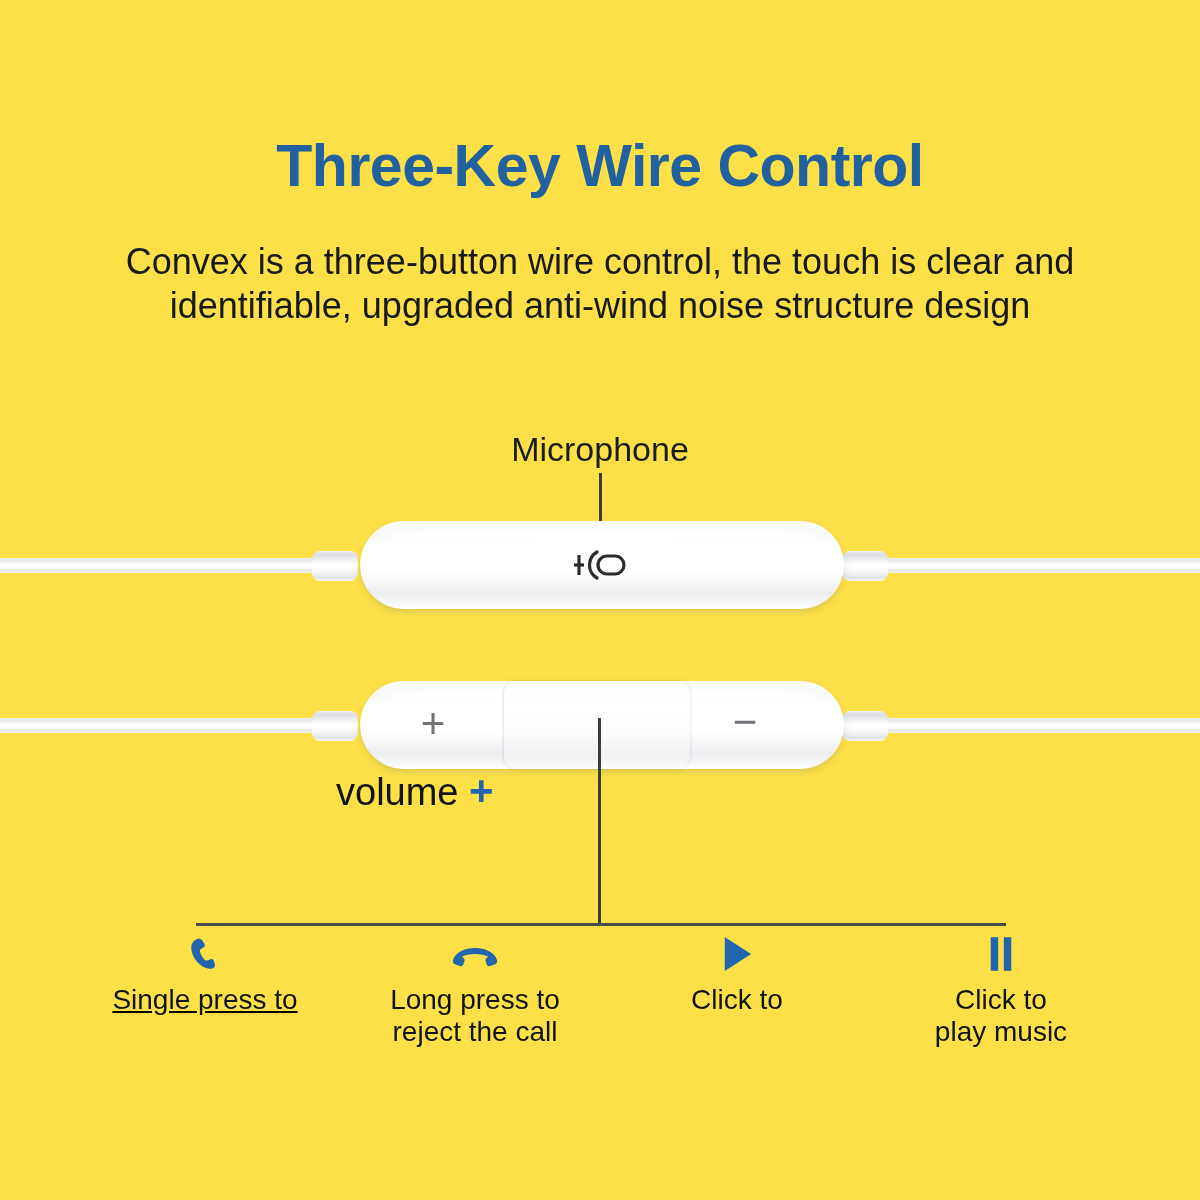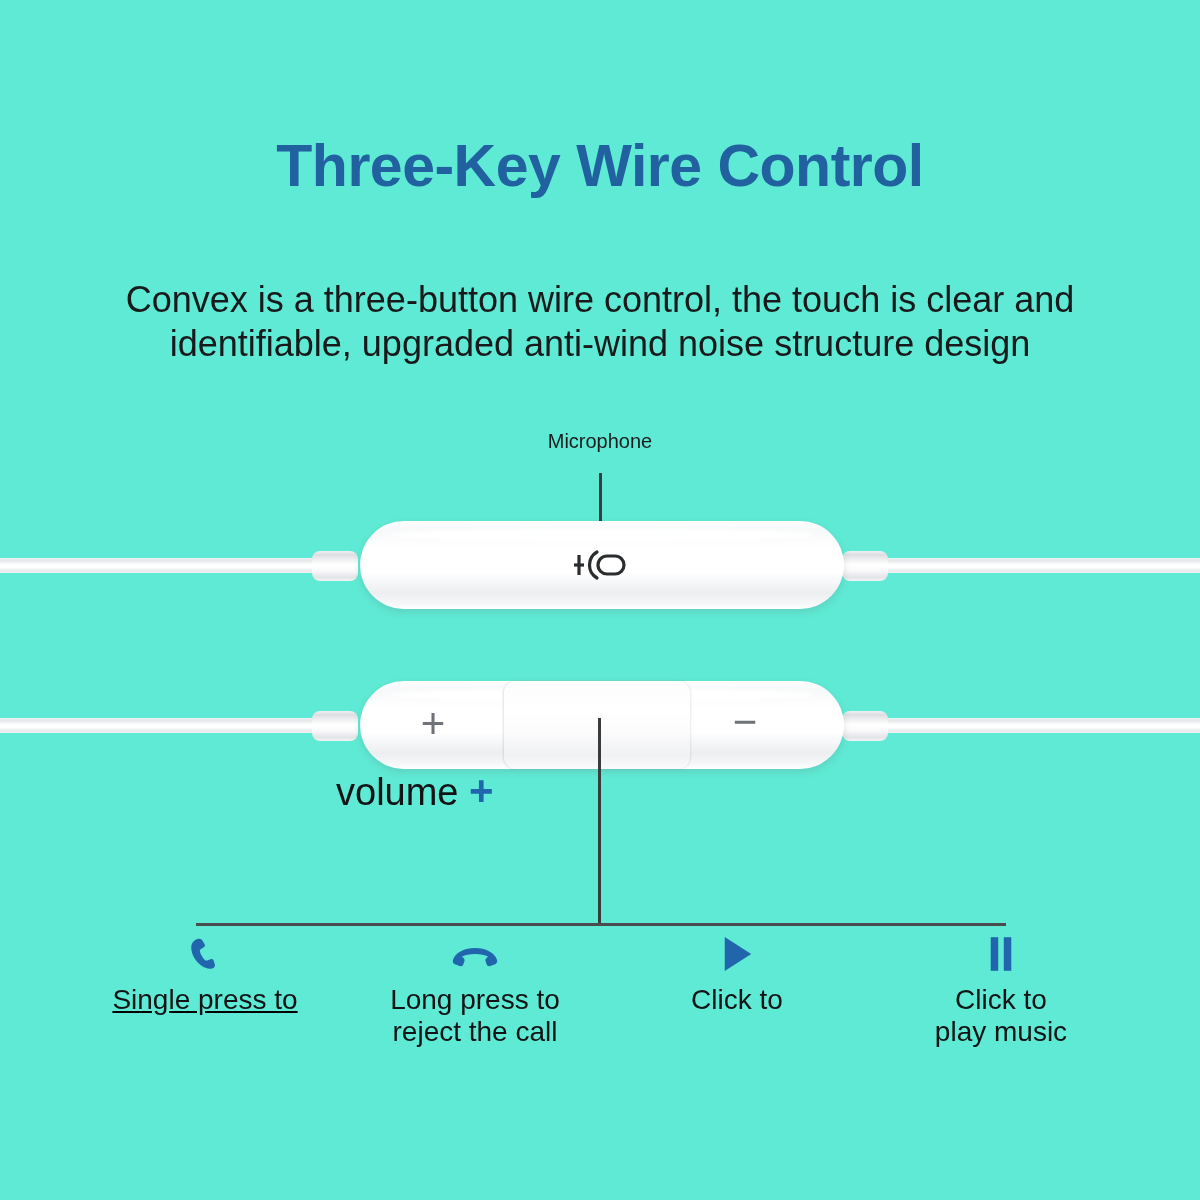--- a/index.html
+++ b/index.html
@@ -4,21 +4,21 @@
 <style>
   html, body {
     margin: 0;
     padding: 0;
     background: #ffffff;
   }
   #stage {
     position: relative;
     width: 1200px;
     height: 1200px;
-    background: #5eead4;
+    background: #fde047;
     overflow: hidden;
     font-family: "Liberation Sans", sans-serif;
   }
 
   
   #title {
     position: absolute;
     top: 132px;
     left: 0;
     width: 1200px;
@@ -32,31 +32,30 @@
   #subtitle {
     position: absolute;
     top: 240px;
     left: 60px;
     width: 1080px;
     text-align: center;
     font-size: 36px;
     line-height: 44px;
     color: #18191b;
     font-weight: 400;
-    margin-top: 38px;
   }
 
   
   #mic-label {
     position: absolute;
     top: 430px;
     left: 400px;
     width: 400px;
     text-align: center;
-    font-size: 20px;
+    font-size: 34px;
     color: #1b1c1e;
   }
   #mic-leader {
     position: absolute;
     left: 599px;
     top: 473px;
     width: 3px;
     height: 55px;
     background: #3c3c3e;
   }

